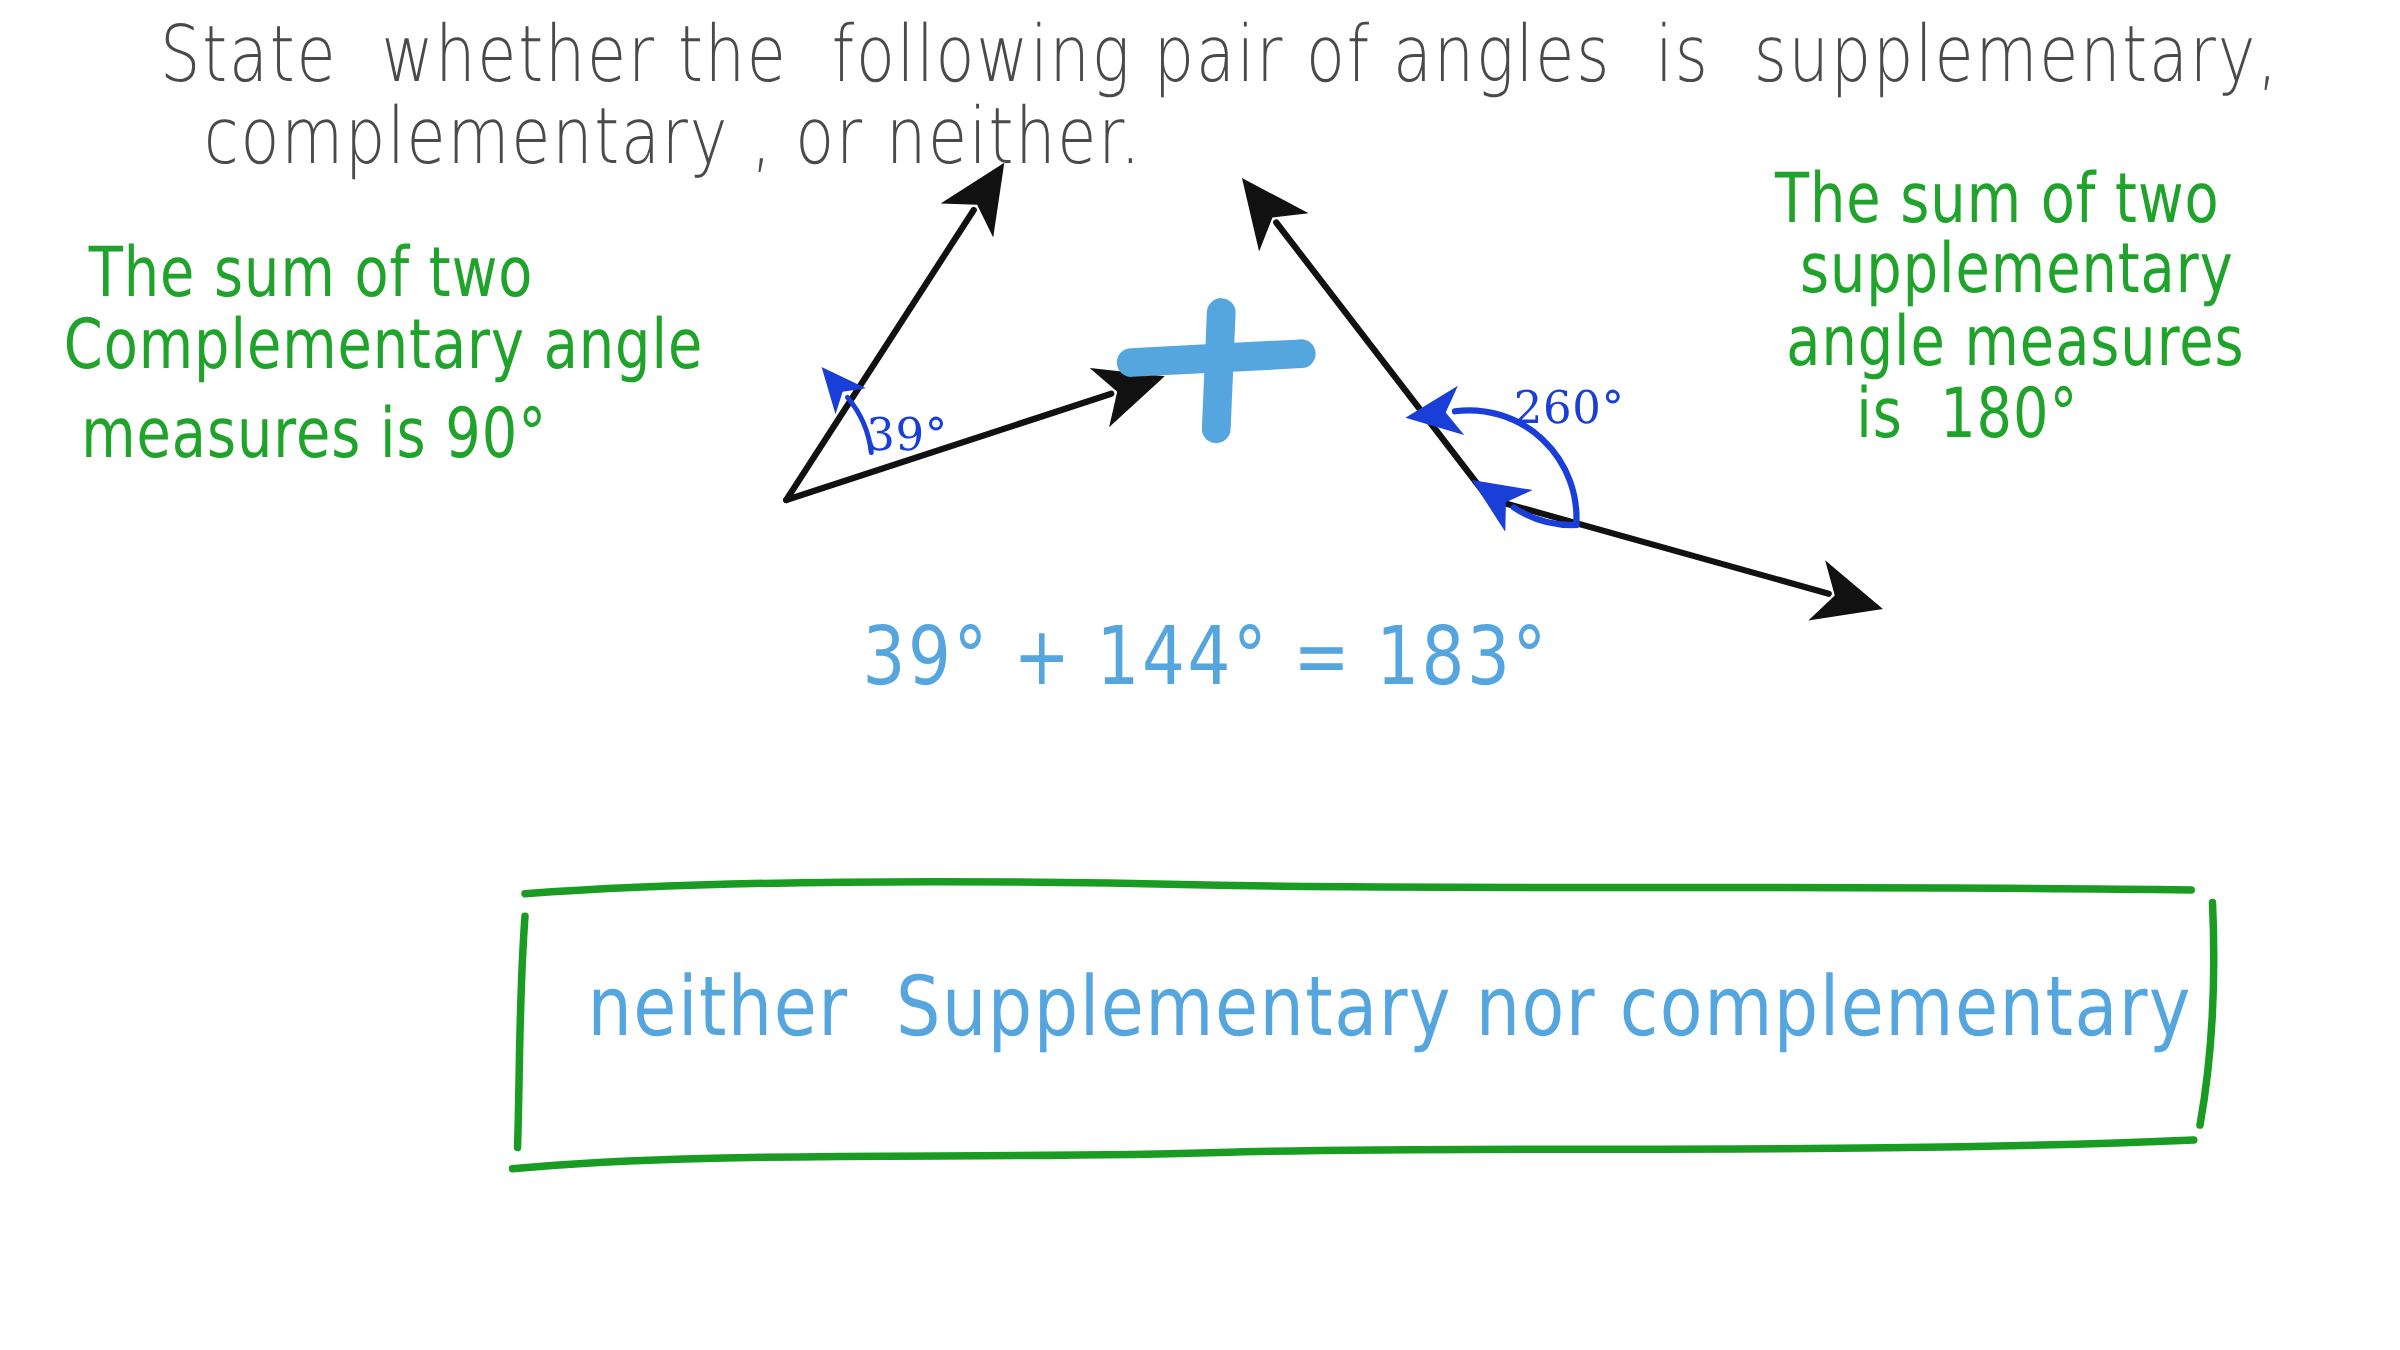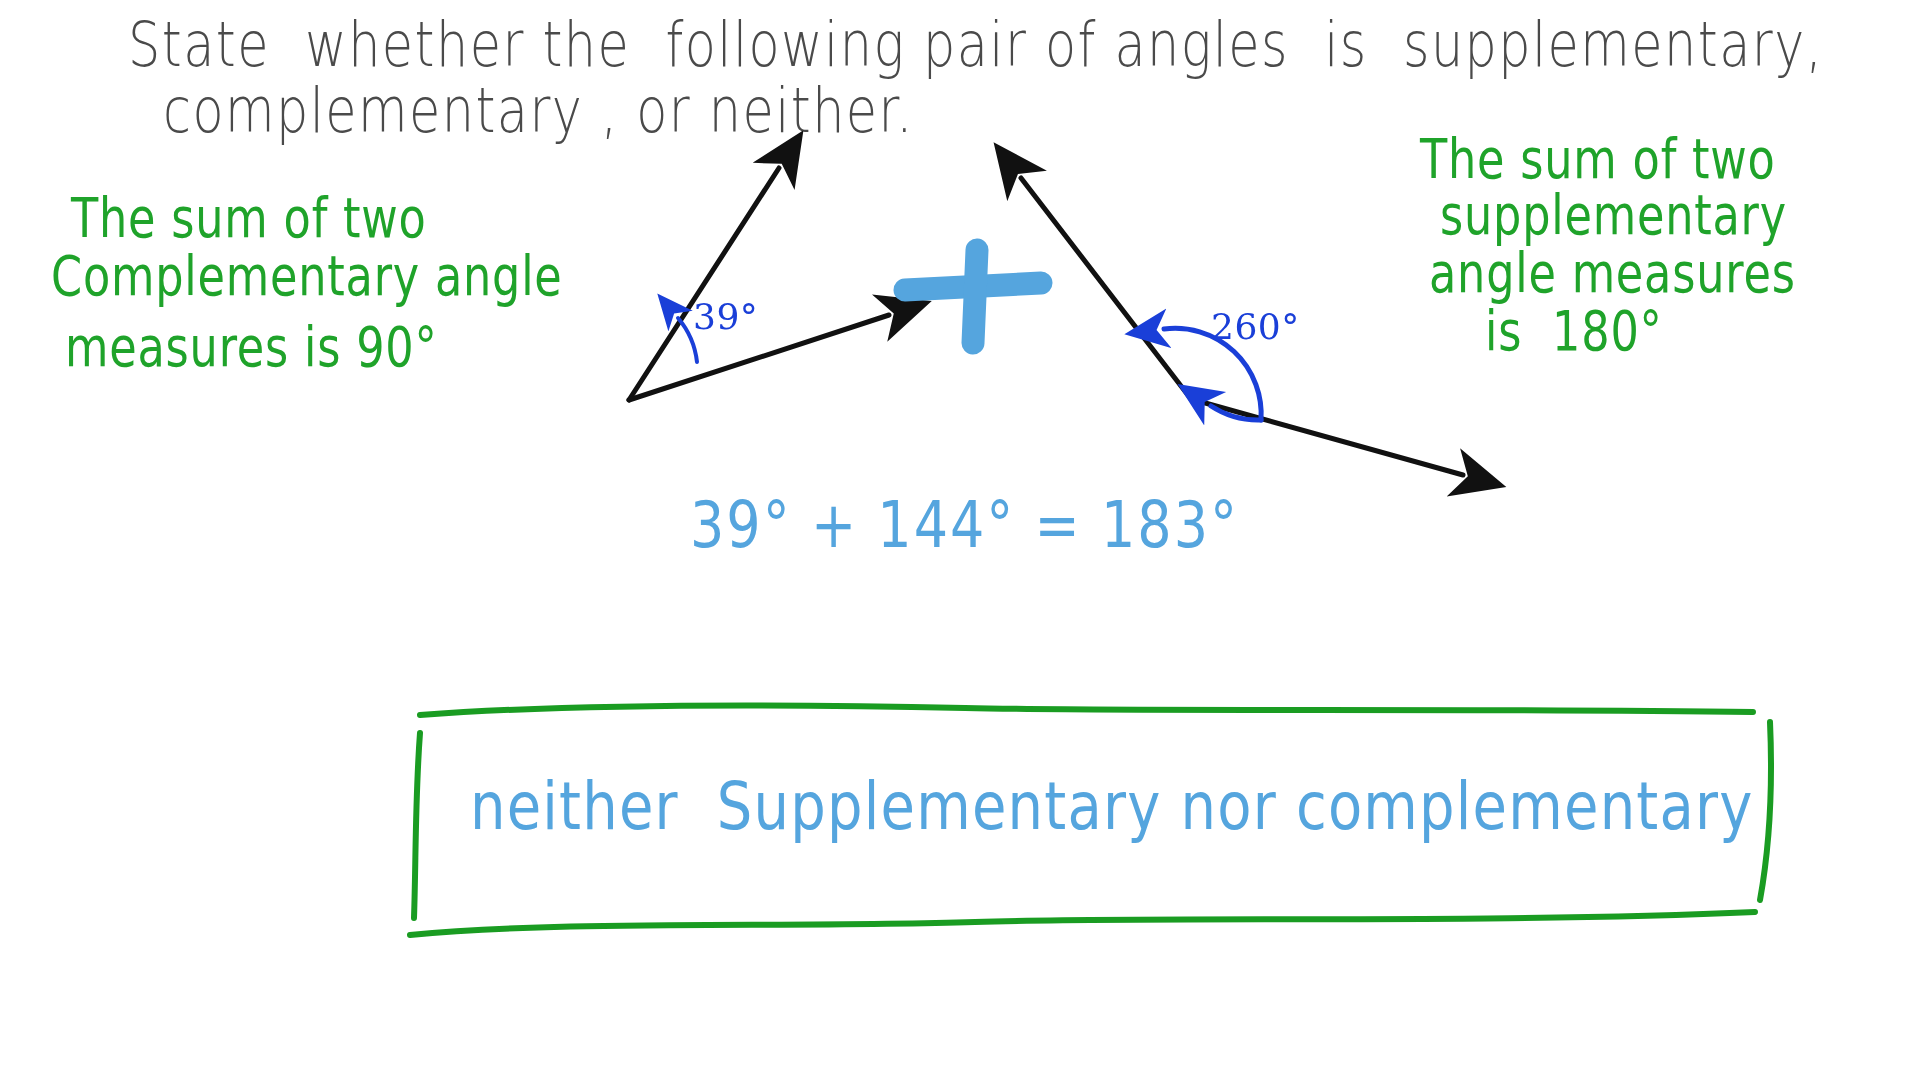--- a/index.html
+++ b/index.html
@@ -126,21 +126,21 @@
       <path d="M1236,420 A 86 86 0 0 0 1139,329" stroke="#1a3fd8" stroke-width="5" fill="none" stroke-linecap="round" marker-end="url(#arrowBlue)"></path>
       <path d="M1236,420 A 86 86 0 0 1 1186,406" stroke="#1a3fd8" stroke-width="5" fill="none" stroke-linecap="round" marker-end="url(#arrowBlue)"></path>
     </g>
 
     <g>
       <path d="M880,290 L1016,283" stroke="#55a5de" stroke-width="23" stroke-linecap="round" fill="none"></path>
       <path d="M952,250 L948,343" stroke="#55a5de" stroke-width="23" stroke-linecap="round" fill="none"></path>
     </g>
   </svg>
 
-  <div class="hand angle-label" style="left:668px; top:296px;">39°</div>
+  <div class="hand angle-label" style="left:668px; top:328px;">39°</div>
 
   <div class="hand angle-label" style="left:1186px; top:306px;">260°</div>
 
   <div class="hand eq-blue" style="left:665px; top:487px;">39° + 144° = 183°</div>
 
   <svg id="answer-frame" viewBox="0 0 1920 1080">
 
     <path d="M395,715 C560,703 760,704 940,708 C1120,712 1440,708 1728,712" stroke="#1a9c22" stroke-width="6" fill="none" stroke-linecap="round"></path>
 
     <path d="M385,935 C540,920 760,928 950,922 C1140,916 1460,924 1730,912" stroke="#1a9c22" stroke-width="6" fill="none" stroke-linecap="round"></path>

